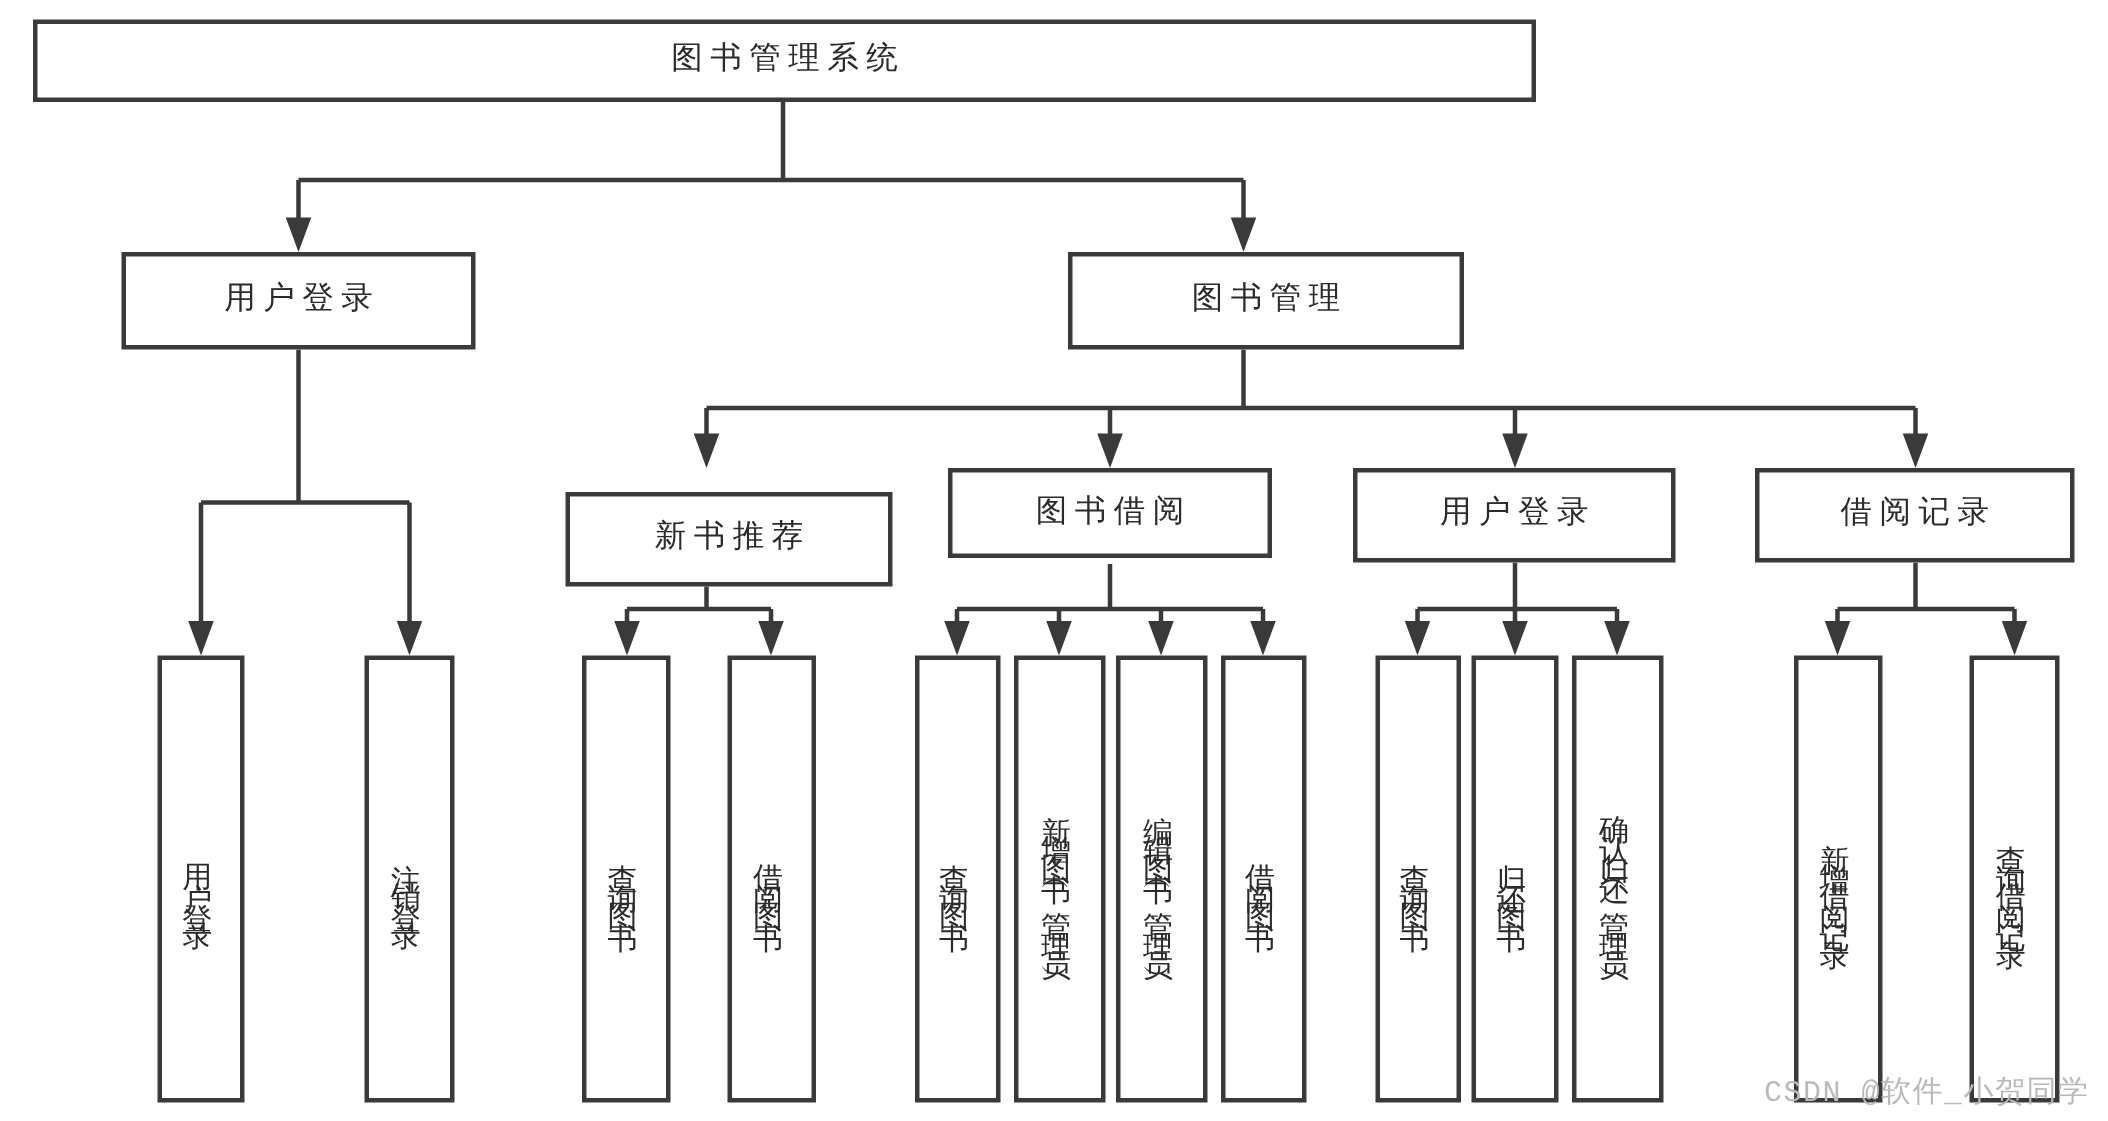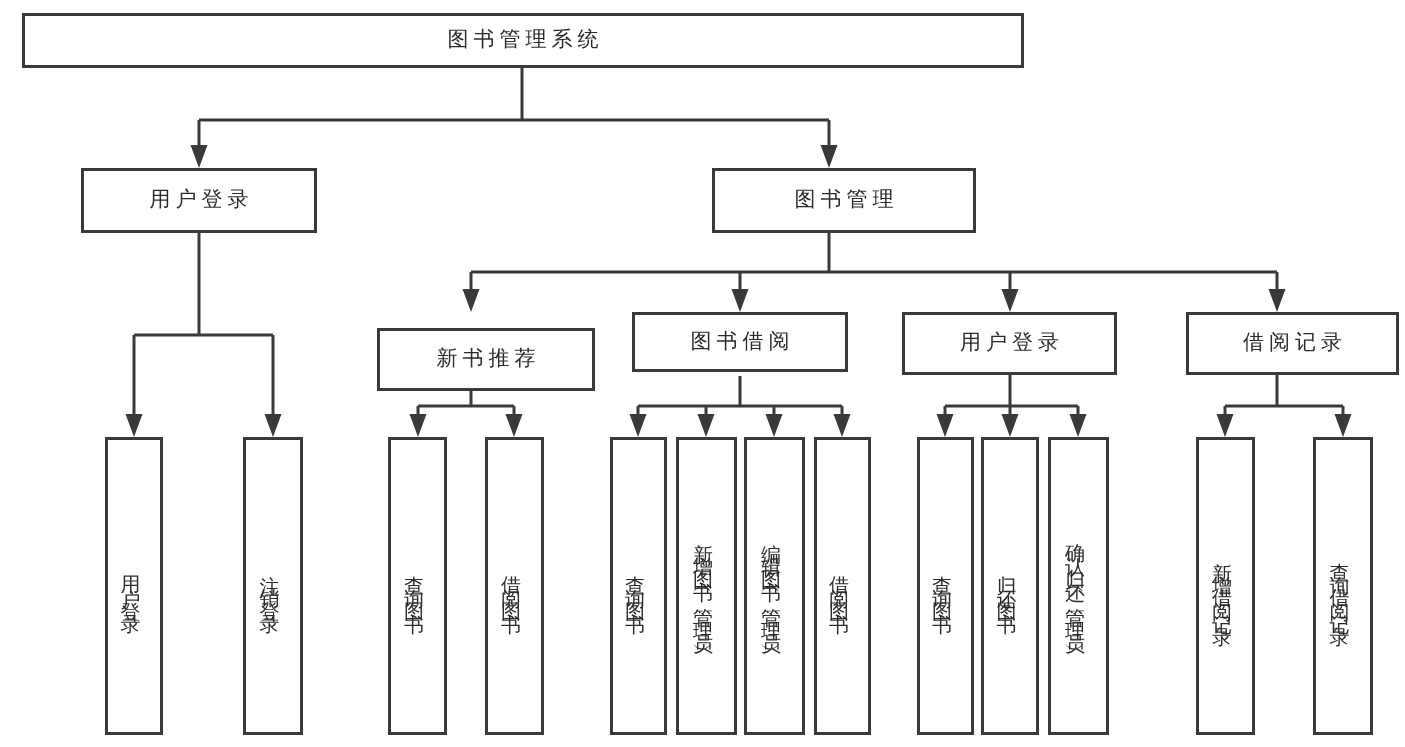--- a/index.html
+++ b/index.html
@@ -40,21 +40,21 @@
     padding-block-start: 10px; 
     white-space: nowrap;
   }
   
   .n-root { left: 22px;   top: 13px;  width: 1002px; height: 55px; }
   .n-l2a  { left: 81px;   top: 168px; width: 236px;  height: 65px; }
   .n-l2b  { left: 712px;  top: 168px; width: 264px;  height: 65px; }
   .n-l3a  { left: 362px;  top: 328px; width: 218px;  height: 63px; margin-left: 15px; }
   .n-l3b  { left: 632px;  top: 312px; width: 216px;  height: 60px; }
   .n-l3c  { left: 902px;  top: 312px; width: 215px;  height: 63px; }
-  .n-l3d  { left: 1170px; top: 312px; width: 213px;  height: 63px; margin-left: 16px; }
+  .n-l3d  { left: 1170px; top: 312px; width: 213px;  height: 63px; }
   
   .leaf { top: 437px; height: 298px; }
   .f01 { left: 105px;  width: 58px; }
   .f02 { left: 243px;  width: 60px; }
   .f03 { left: 388px;  width: 59px; }
   .f04 { left: 485px;  width: 59px; }
   .f05 { left: 610px;  width: 57px; }
   .f06 { left: 676px;  width: 61px; }
   .f07 { left: 744px;  width: 61px; }
   .f08 { left: 814px;  width: 57px; }
@@ -167,13 +167,14 @@
   <div class="box leaf f11">
     <span class="vlabel">确认归还（管理员）</span>
   </div>
   <div class="box leaf f12">
     <span class="vlabel">新增借阅记录</span>
   </div>
   <div class="box leaf f13">
     <span class="vlabel">查询借阅记录</span>
   </div>
 
+  <div class="watermark">CSDN @软件_小贺同学</div>
 </div>
 
 </body></html>

